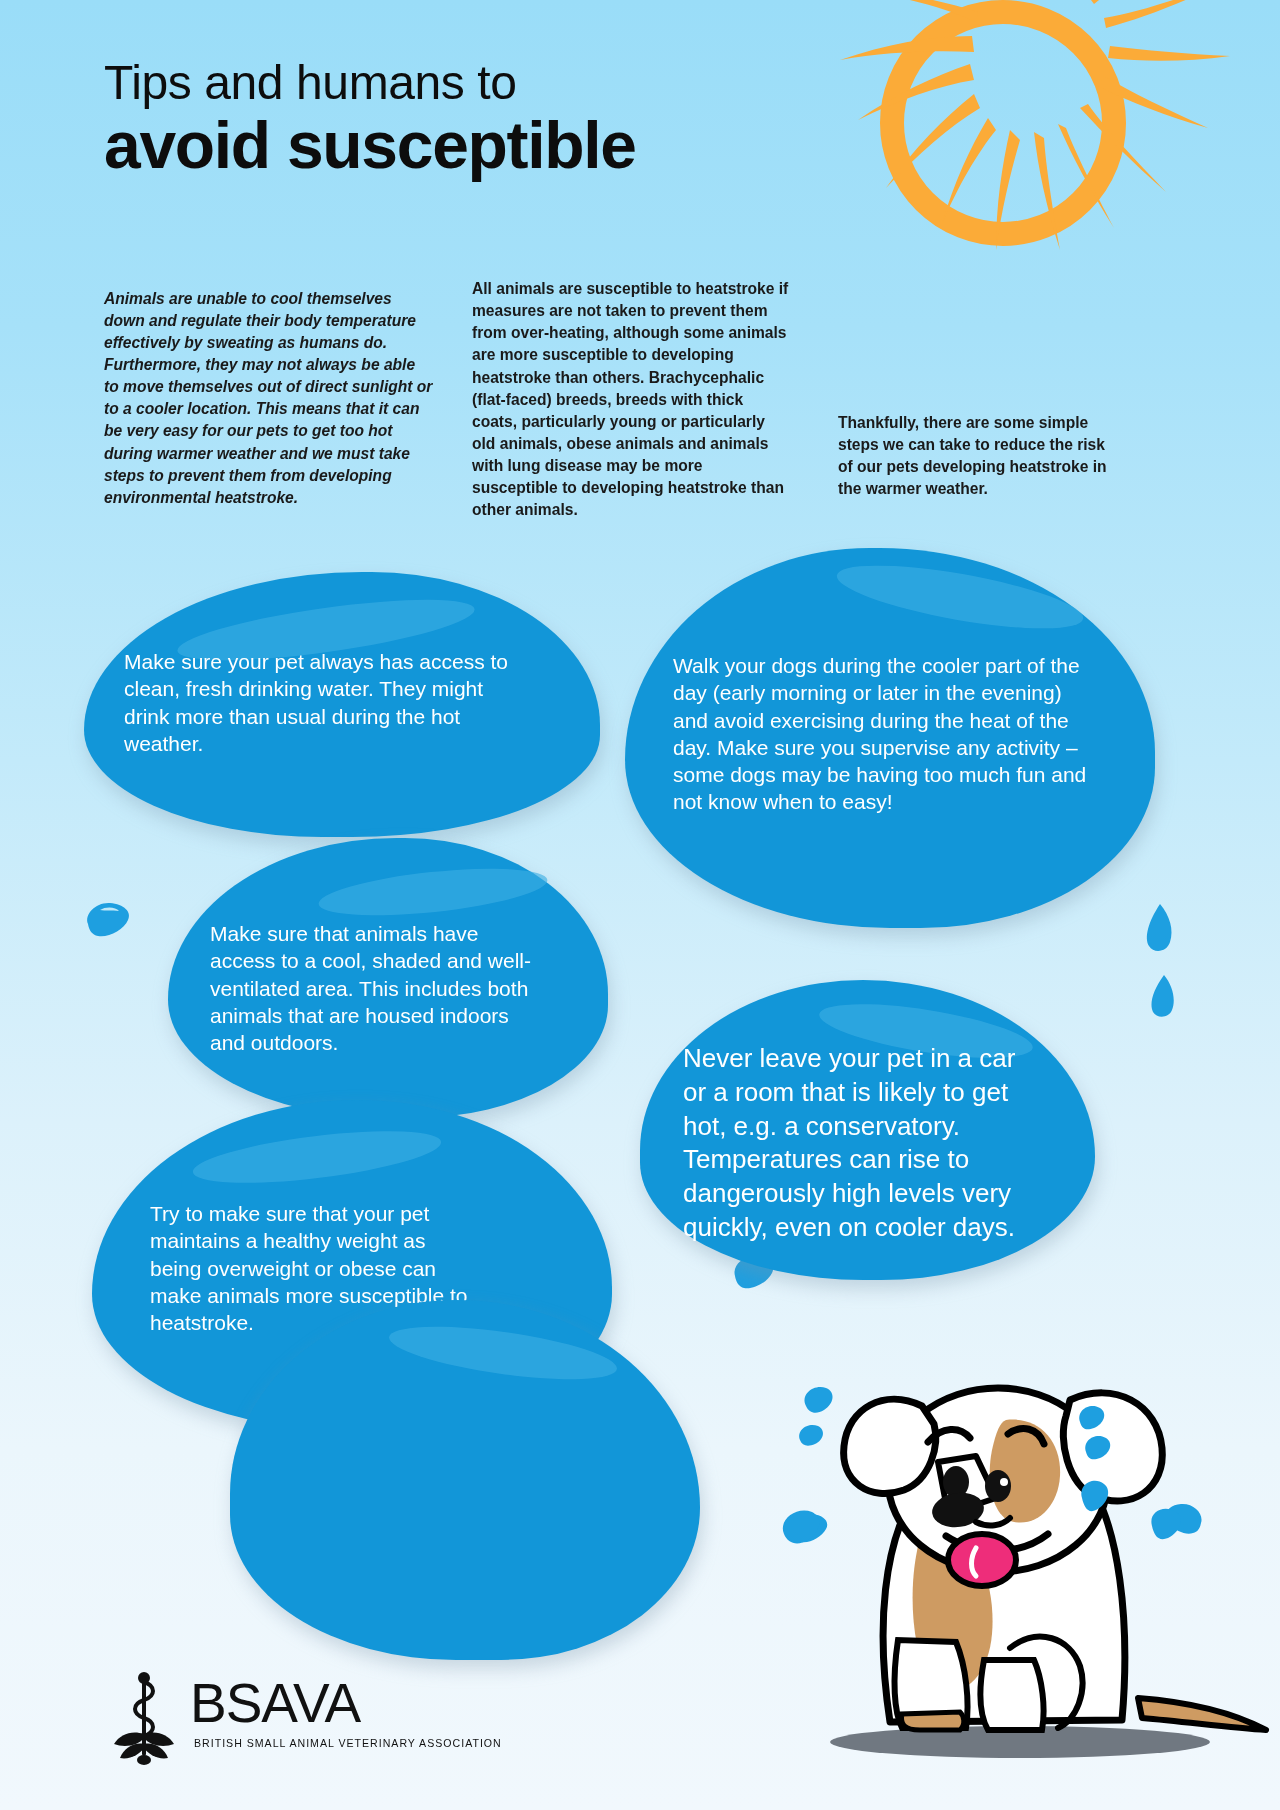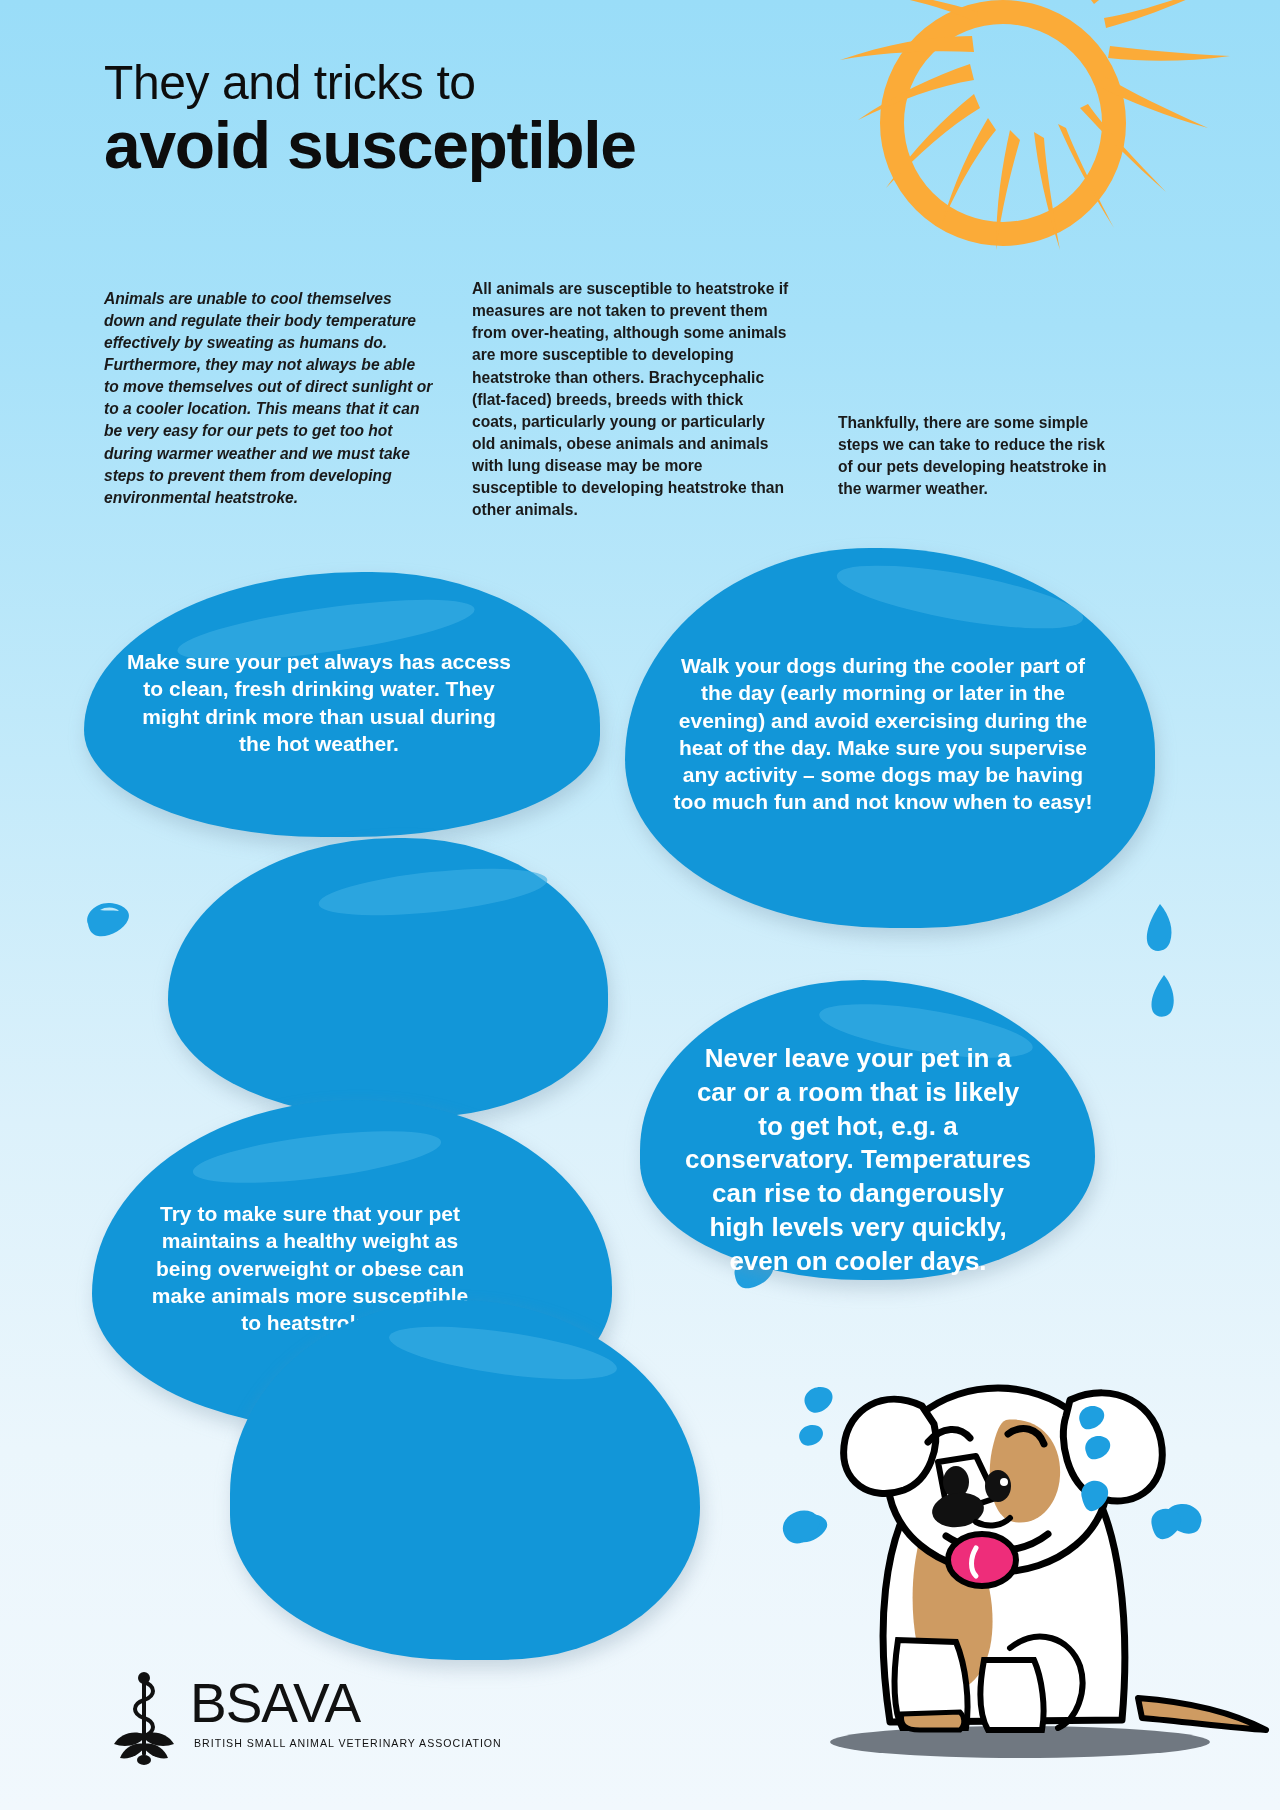--- a/index.html
+++ b/index.html
@@ -42,21 +42,21 @@
   #intro-col-3{left:838px;top:396px;width:280px;}
 
   
   .blob{position:absolute;}
   .blob-shape{
     position:absolute;inset:0;
     background:#1296D8;
     filter:drop-shadow(3px 9px 9px rgba(120,150,170,0.33));
   }
   .blob-text{
-    position:absolute;color:#ffffff;font-weight:bold;text-align:center;
+    position:absolute;color:#ffffff;font-weight:normal;
     line-height:1.30;z-index:4;
   }
   .sheen{
     position:absolute;background:#3BAEE4;border-radius:50%;opacity:0.62;z-index:2;
   }
 
   
   #blob-water .blob-shape{border-radius:56% 46% 50% 48% / 62% 60% 40% 42%;}
   #blob-walk .blob-shape{border-radius:48% 54% 46% 52% / 58% 56% 44% 46%;}
   #blob-shade .blob-shape{border-radius:54% 48% 46% 52% / 60% 58% 42% 44%;}
@@ -105,21 +105,21 @@
         <path d="M380 154 C 418 158, 458 158, 502 152 C 458 150, 416 146, 382 142 Z"></path>
         <path d="M378 124 C 414 114, 452 100, 492 80 C 452 94, 412 108, 376 114 Z"></path>
         <path d="M366 100 C 394 78, 422 52, 450 18 C 418 48, 388 74, 360 92 Z"></path>
         <path d="M344 84 C 360 56, 374 24, 384 -14 C 368 20, 352 52, 336 76 Z"></path>
         <path d="M318 74 C 324 44, 328 10, 328 -28 C 322 8, 314 42, 308 70 Z"></path>
       </g>
     </svg>
   </div>
 
   <div id="title-block">
-    <h1 id="title-line1">They and tricks to</h1>
+    <h1 id="title-line1">Tips and humans to</h1>
     <h2 id="title-line2">avoid susceptible</h2>
   </div>
 
   <p class="intro-col" id="intro-col-1">Animals are unable to cool themselves down and regulate their body temperature effectively by sweating as humans do. Furthermore, they may not always be able to move themselves out of direct sunlight or to a cooler location. This means that it can be very easy for our pets to get too hot during warmer weather and we must take steps to prevent them from developing environmental heatstroke.</p>
   <p class="intro-col" id="intro-col-2">All animals are susceptible to heatstroke if measures are not taken to prevent them from over-heating, although some animals are more susceptible to developing heatstroke than others. Brachycephalic (flat-faced) breeds, breeds with thick coats, particularly young or particularly old animals, obese animals and animals with lung disease may be more susceptible to developing heatstroke than other animals.</p>
   <p class="intro-col" id="intro-col-3">Thankfully, there are some simple steps we can take to reduce the risk of our pets developing heatstroke in the warmer weather.</p>
 
   <div class="blob" id="blob-water" style="left:84px;top:572px;width:516px;height:265px;z-index:10;">
     <div class="blob-shape"></div>
     <div class="sheen" style="left:92px;top:36px;width:300px;height:44px;transform:rotate(-8deg);border-radius:50%;"></div>
@@ -128,20 +128,21 @@
 
   <div class="blob" id="blob-walk" style="left:625px;top:548px;width:530px;height:380px;z-index:11;">
     <div class="blob-shape"></div>
     <div class="sheen" style="left:210px;top:26px;width:250px;height:46px;transform:rotate(10deg);"></div>
     <div class="blob-text" style="left:48px;top:104px;width:420px;font-size:21px;">Walk your dogs during the cooler part of the day (early morning or later in the evening) and avoid exercising during the heat of the day. Make sure you supervise any activity – some dogs may be having too much fun and not know when to easy!</div>
   </div>
 
   <div class="blob" id="blob-shade" style="left:168px;top:838px;width:440px;height:280px;z-index:12;">
     <div class="blob-shape"></div>
     <div class="sheen" style="left:150px;top:34px;width:230px;height:40px;transform:rotate(-6deg);"></div>
+    <div class="blob-text" style="left:42px;top:82px;width:330px;font-size:21px;">Make sure that animals have access to a cool, shaded and well-ventilated area. This includes both animals that are housed indoors and outdoors.</div>
   </div>
 
   <div class="blob" id="blob-car" style="left:640px;top:980px;width:455px;height:300px;z-index:12;">
     <div class="blob-shape"></div>
     <div class="sheen" style="left:178px;top:30px;width:216px;height:42px;transform:rotate(9deg);"></div>
     <div class="blob-text" style="left:43px;top:62px;width:350px;font-size:26px;">Never leave your pet in a car or a room that is likely to get hot, e.g. a conservatory. Temperatures can rise to dangerously high levels very quickly, even on cooler days.</div>
   </div>
 
   <div class="blob" id="blob-weight" style="left:92px;top:1100px;width:520px;height:330px;z-index:13;">
     <div class="blob-shape"></div>

